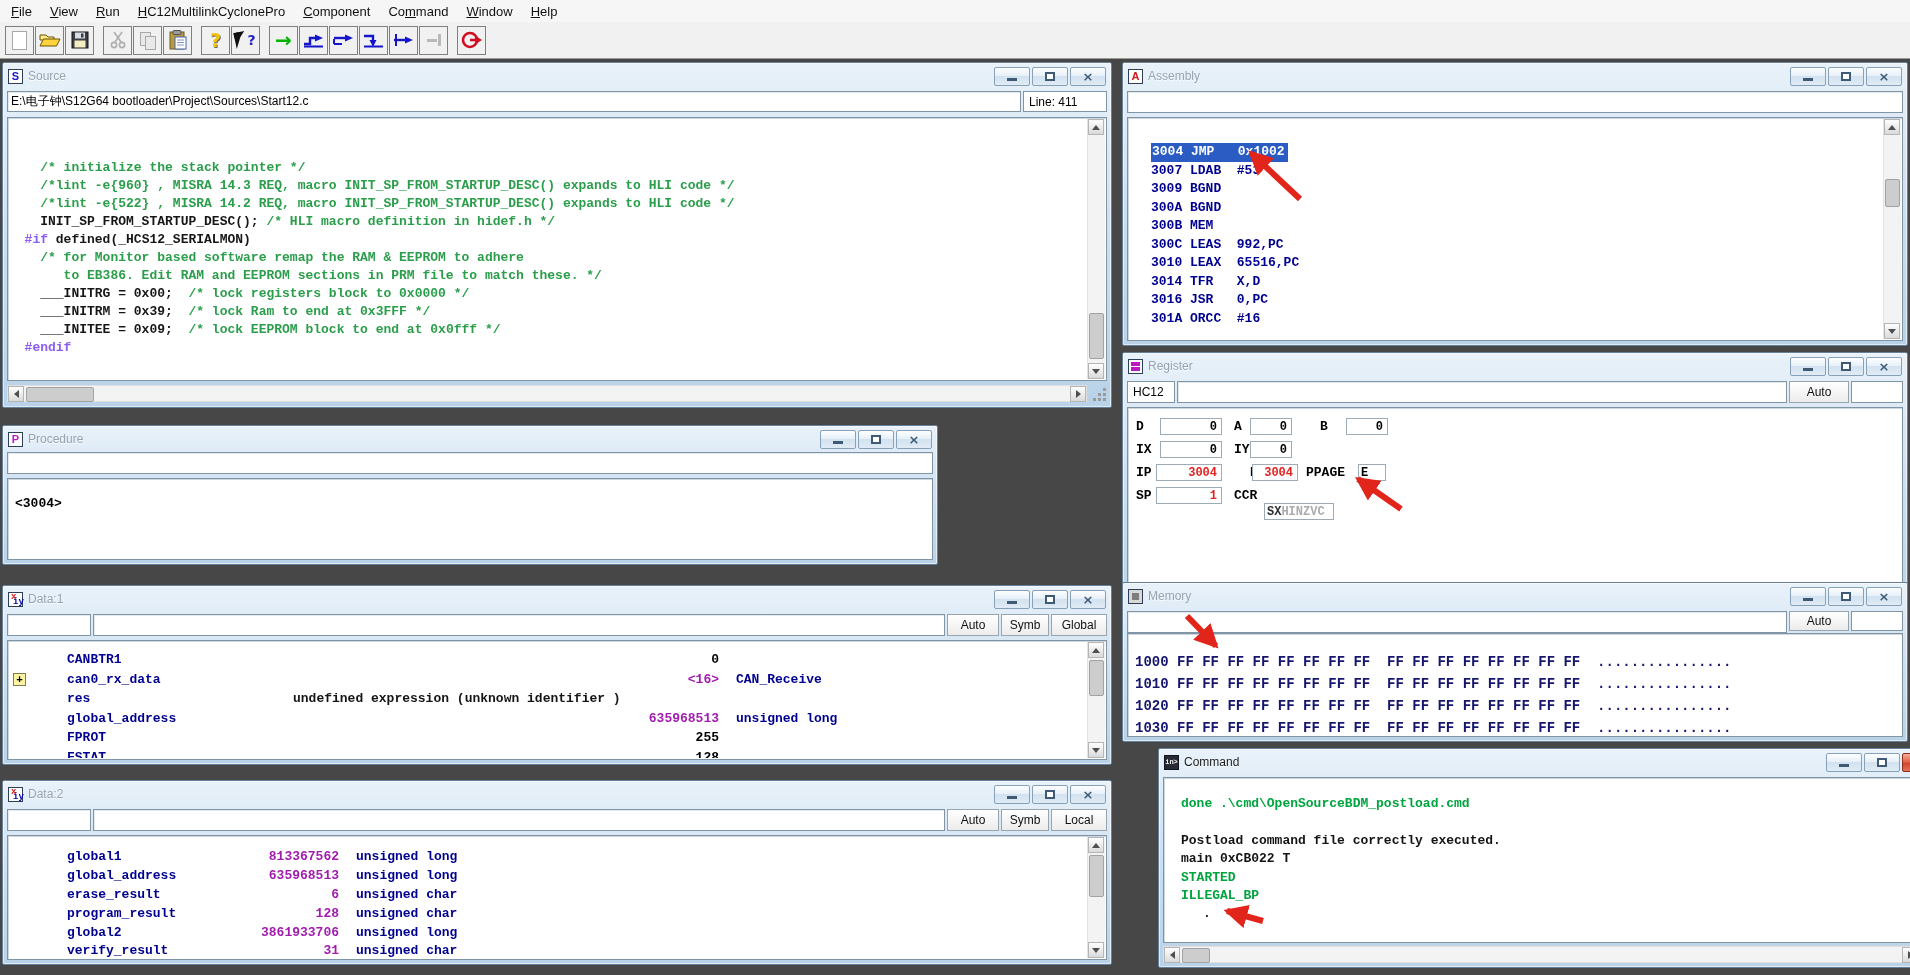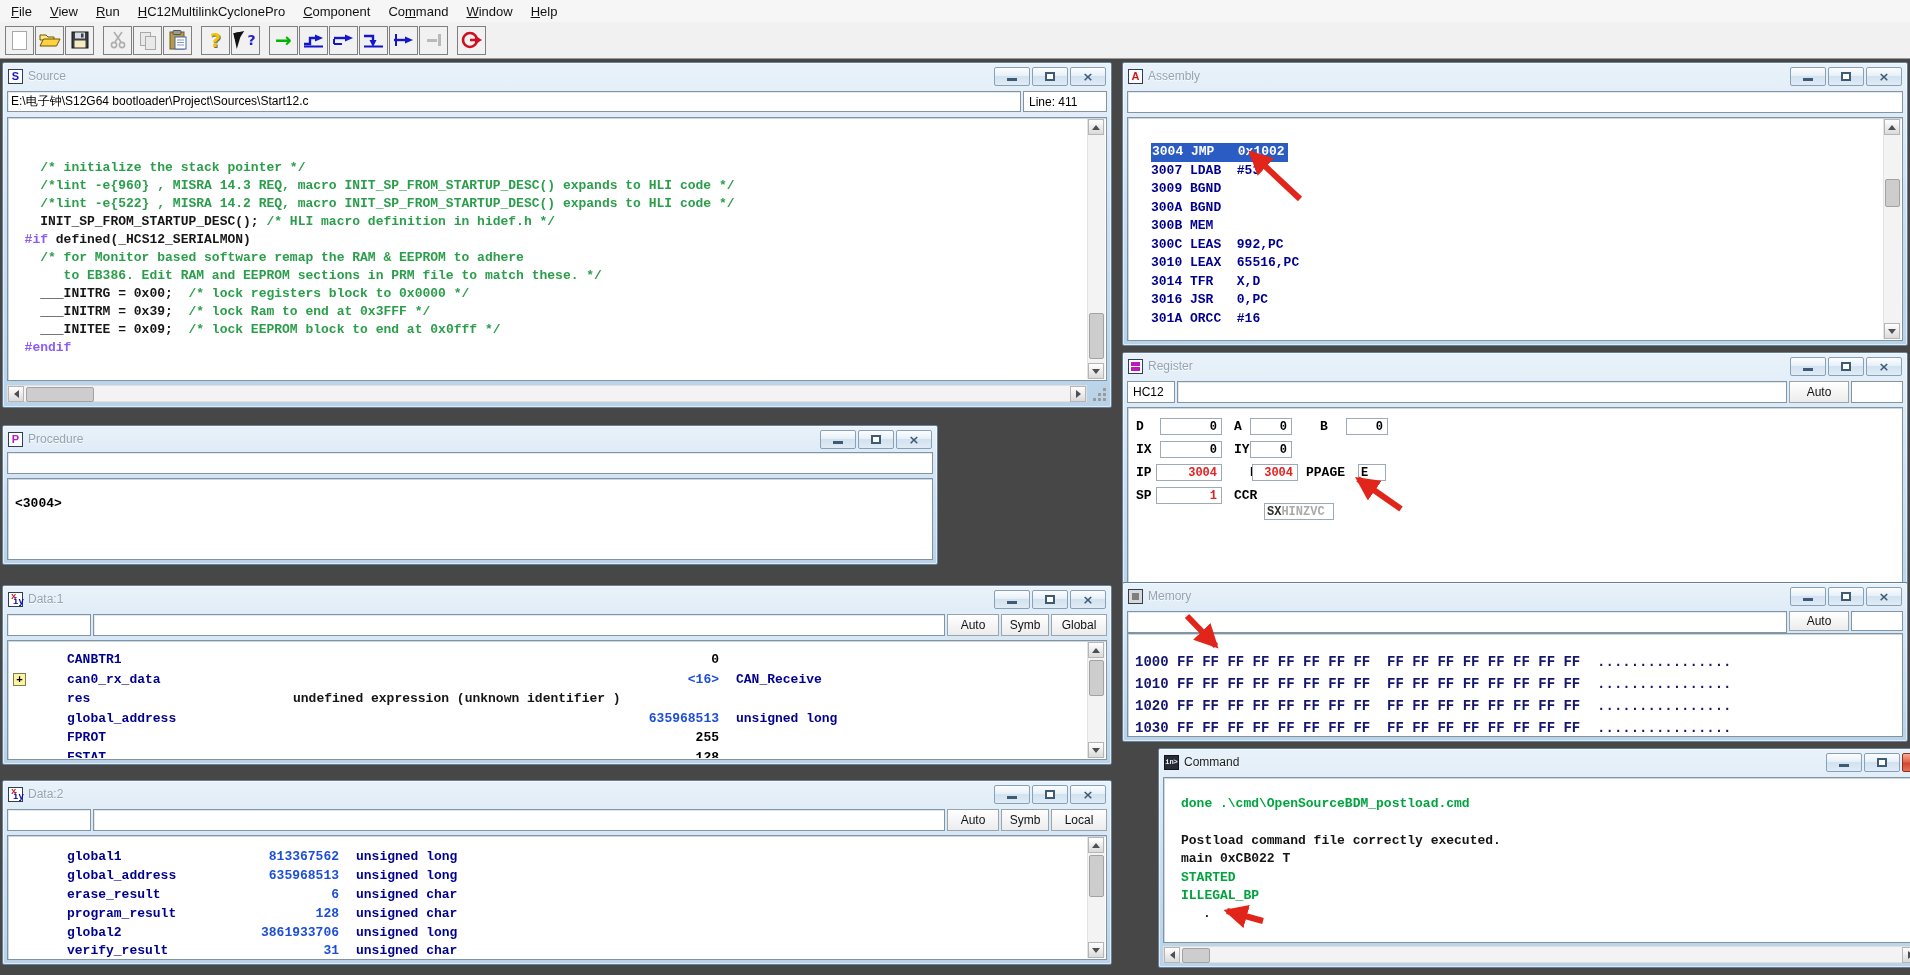--- a/index.html
+++ b/index.html
@@ -100,21 +100,21 @@
   
   .drow{display:flex;align-items:center;font:bold 13px "Liberation Mono",monospace;white-space:pre;}
   .d1 .drow{height:19.5px;} .d2 .drow{height:18.9px;}
   .dic{width:16px;margin-left:4px;flex:none;font:bold 11px "Liberation Mono",monospace;color:#000;text-align:center;line-height:12px;}
   .dic.has{width:13px;height:13px;background:#fdf3a0;border:1px solid #7d7d50;box-sizing:border-box;margin-right:3px;}
   .dnm{color:#000090;flex:none;overflow:hidden;}
   .d1 .dnm{margin-left:38px;width:212px;}
   .d2 .dnm{margin-left:38px;width:126px;}
   .dvl{color:#000;flex:none;text-align:right;}
   .d1 .dvl{width:440px;} .d2 .dvl{width:146px;}
-  .dvl.red{color:#1d4ed8;}
+  .dvl.red{color:#a21caf;}
   .dty{color:#000090;margin-left:17px;}
   .drw{color:#141414;margin-left:14px;}
   .ic-data{position:relative;background:#fff;}
   .ic-data .dx{position:absolute;top:-1px;left:2px;color:#d02020;font:bold 9px "Liberation Mono",monospace;}
   .ic-data .diy{position:absolute;bottom:-1px;left:4px;color:#0000b0;font:bold 9px "Liberation Mono",monospace;}
 
   #overlay{position:absolute;left:0;top:0;pointer-events:none;z-index:60;}
 </style>
 </head>
 <body>

